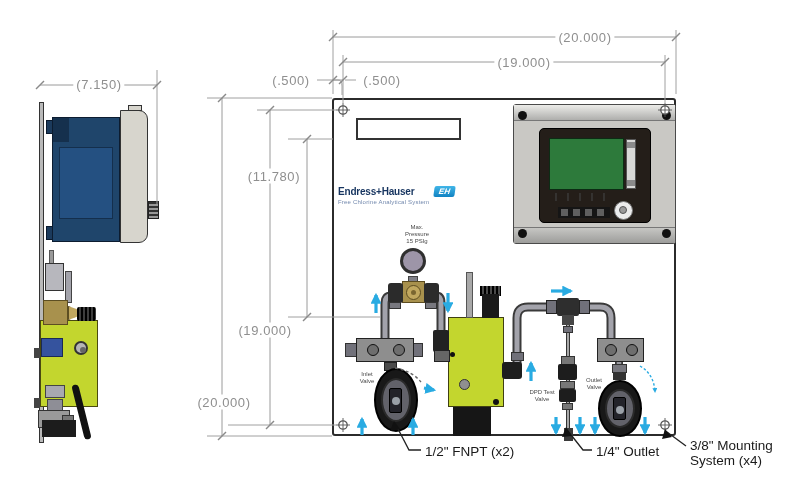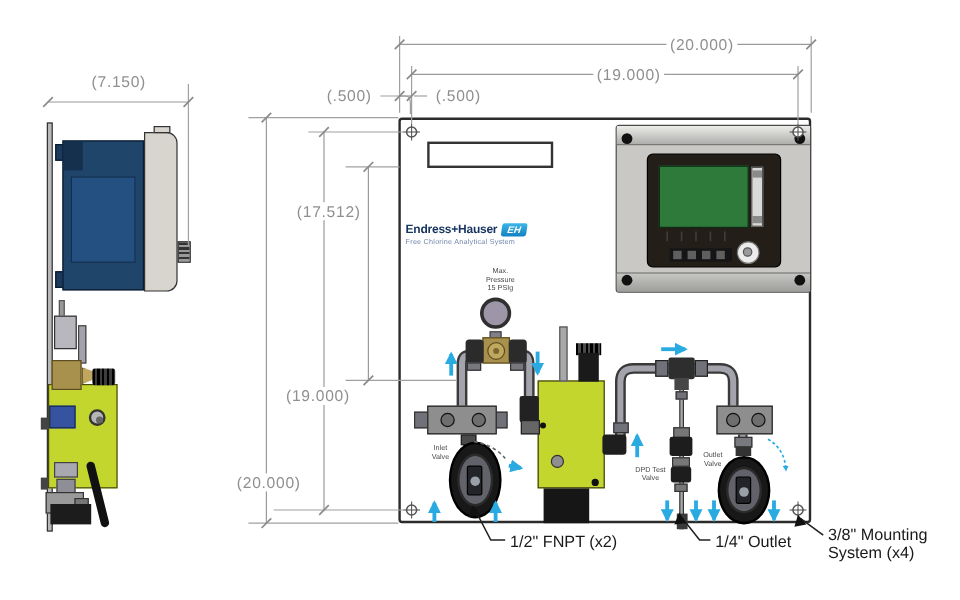--- a/index.html
+++ b/index.html
@@ -8,21 +8,21 @@
   .abs{position:absolute;box-sizing:border-box;}
   svg{position:absolute;left:0;top:0;}
   
   .dim{position:absolute;transform:translate(-50%,-50%);font:13px "Liberation Sans",sans-serif;
        color:#8f8f8f;background:#fff;padding:0 3px;letter-spacing:.6px;white-space:nowrap;z-index:7;}
   .callout{position:absolute;font:13.5px "Liberation Sans",sans-serif;color:#1a1a1a;
            white-space:nowrap;z-index:7;}
   .tiny{position:absolute;transform:translate(-50%,-50%);font:6px/1.15 "Liberation Sans",sans-serif;
         color:#4a4a4a;text-align:center;z-index:7;white-space:nowrap;}
   .brand{position:absolute;left:338px;top:186px;z-index:7;}
-  .brand-row{display:flex;align-items:flex-start;gap:4px;}
+  .brand-row{display:flex;align-items:flex-start;gap:20px;}
   .brand-name{font:bold 10px "Liberation Sans",sans-serif;color:#16345f;letter-spacing:-.2px;}
   .eh-logo{display:inline-block;width:21px;height:11px;background:linear-gradient(180deg,#41b6e8,#1082c2);
            color:#fff;font:italic bold 8px/11px "Liberation Sans",sans-serif;text-align:center;
            border-radius:2px;transform:skewX(-8deg);}
   .brand-sub{font:6px "Liberation Sans",sans-serif;color:#7288ad;margin-top:2px;letter-spacing:.2px;}
   
   .ext{stroke:#a0a0a0;stroke-width:1;fill:none;}
   .dimline{stroke:#9a9a9a;stroke-width:1;fill:none;}
   .tick{stroke:#8a8a8a;stroke-width:1.4;}
   .leader{stroke:#222;stroke-width:1.3;fill:none;}
@@ -285,26 +285,26 @@
 
     <g>
       <line x1="556" y1="193" x2="556" y2="201" stroke="#3f3f3f" stroke-width="1.3"></line>
       <line x1="568" y1="193" x2="568" y2="201" stroke="#3f3f3f" stroke-width="1.3"></line>
       <line x1="580" y1="193" x2="580" y2="201" stroke="#3f3f3f" stroke-width="1.3"></line>
       <line x1="592" y1="193" x2="592" y2="201" stroke="#3f3f3f" stroke-width="1.3"></line>
       <line x1="604" y1="193" x2="604" y2="201" stroke="#3f3f3f" stroke-width="1.3"></line>
     </g>
   </svg>
 
-  <div class="dim" style="left:99px;top:68px;">(7.150)</div>
+  <div class="dim" style="left:99px;top:84px;">(7.150)</div>
   <div class="dim" style="left:585px;top:37px;">(20.000)</div>
   <div class="dim" style="left:524px;top:62px;">(19.000)</div>
   <div class="dim" style="left:382px;top:80px;">(.500)</div>
   <div class="dim" style="left:291px;top:80px;">(.500)</div>
-  <div class="dim" style="left:274px;top:176px;">(17.512)</div>
+  <div class="dim" style="left:274px;top:176px;">(11.780)</div>
   <div class="dim" style="left:265px;top:330px;">(19.000)</div>
   <div class="dim" style="left:224px;top:402px;">(20.000)</div>
 
   <div class="brand">
     <div class="brand-row">
       <span class="brand-name">Endress+Hauser</span>
       <span class="eh-logo">EH</span>
     </div>
     <div class="brand-sub">Free Chlorine Analytical System</div>
   </div>

